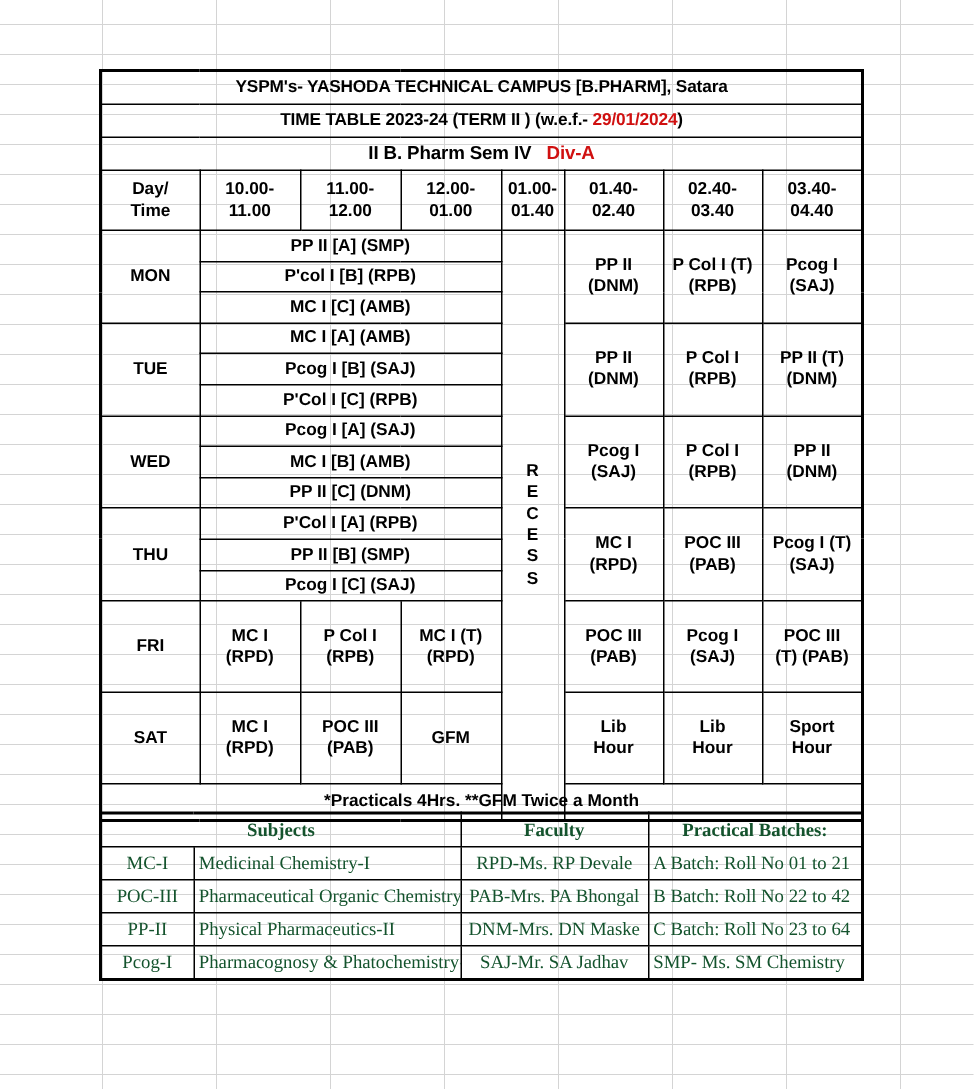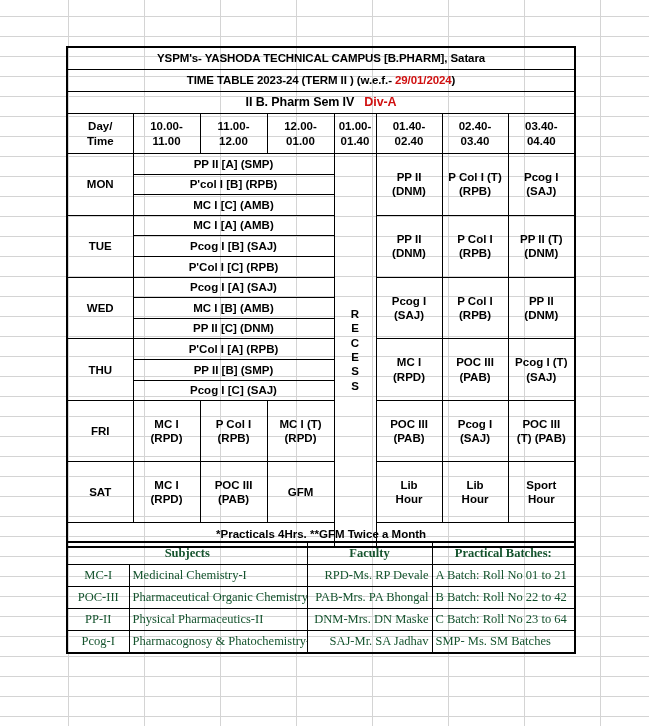--- a/index.html
+++ b/index.html
@@ -132,21 +132,21 @@
     text-align: center;
     width: 62px;
     font-size: 12.5px;
   }
   td.lg-sub {
     text-align: left;
     width: 178px;
     font-size: 12.5px;
   }
   td.lg-fac {
-    text-align: right;
+    text-align: center;
     width: 125px;
     font-size: 12.5px;
   }
   td.lg-batch {
     text-align: left;
     font-size: 12.5px;
   }
   td.lg-batch b { font-weight: normal; }
 </style>
 </head>
@@ -295,19 +295,19 @@
           <tr>
             <td class="lg-abbr">PP-II</td>
             <td class="lg-sub">Physical Pharmaceutics-II</td>
             <td class="lg-fac">DNM-Mrs. DN Maske</td>
             <td class="lg-batch"><b>C Batch:</b> Roll No 23 to 64</td>
           </tr>
           <tr>
             <td class="lg-abbr">Pcog-I</td>
             <td class="lg-sub">Pharmacognosy &amp; Phatochemistry-I</td>
             <td class="lg-fac">SAJ-Mr. SA Jadhav</td>
-            <td class="lg-batch">SMP- Ms. SM Batches</td>
+            <td class="lg-batch">SMP- Ms. SM Chemistry</td>
           </tr>
         </tbody>
     </table>
   </div>
 
 </div>
 
 </body></html>

